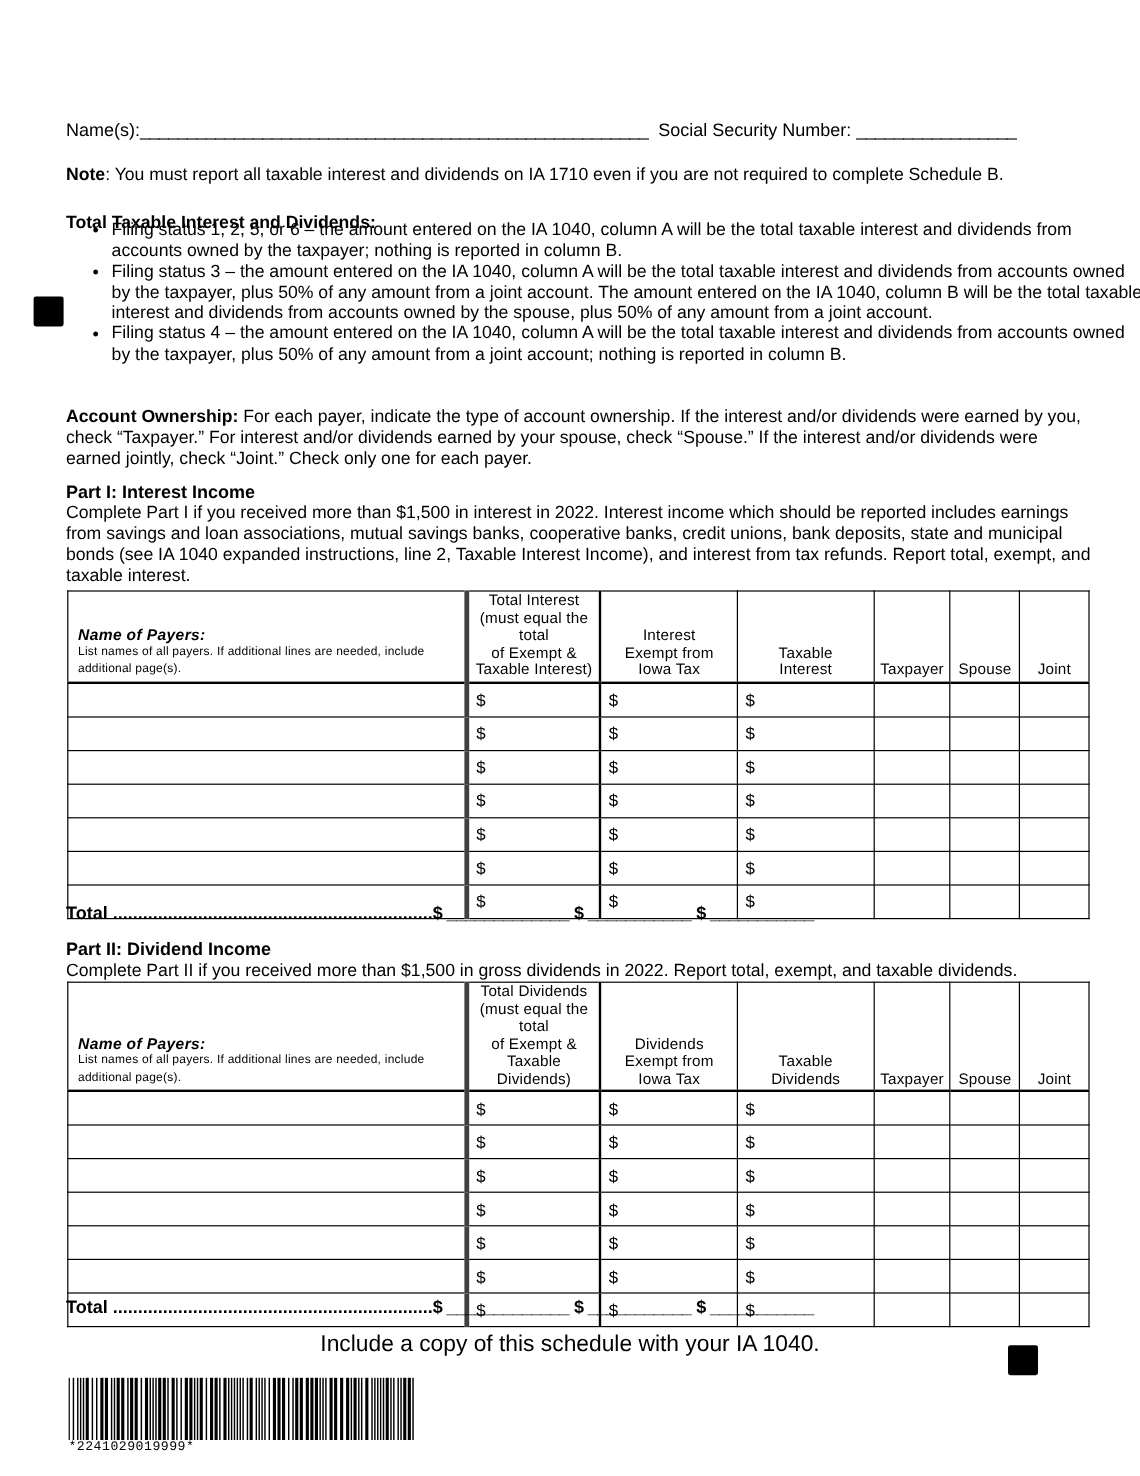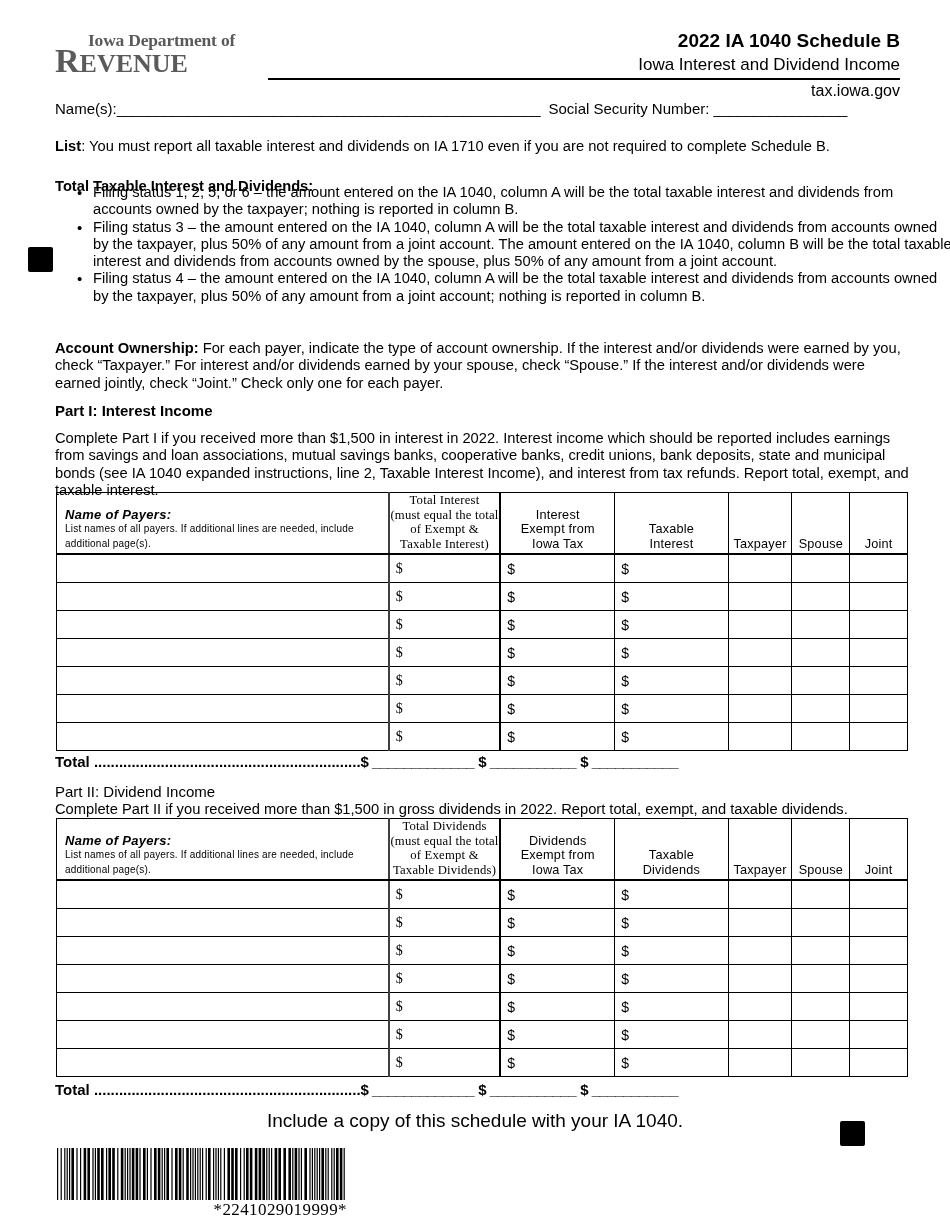--- a/index.html
+++ b/index.html
@@ -136,23 +136,23 @@
     position: absolute;
     left: -16px;
     top: 0;
     font-size: 15px;
   }
   .bullets { left: 55px; top: 184px; width: 860px; }
   .bullets li + li { margin-top: 0px; }
 
   .acct { left: 55px; top: 340px; width: 858px; }
   .p1-head { left: 55px; top: 402px; width: 400px; font-weight: bold; font-size: 15px;}
-  .p1-body { left: 55px; top: 420px; width: 868px; margin-top: 10px; }
-
-  .p2-head { left: 55px; top: 783px; width: 400px; font-weight: normal; font-size: 15px;}
+  .p1-body { left: 55px; top: 420px; width: 868px; }
+
+  .p2-head { left: 55px; top: 783px; width: 400px; font-weight: bold; font-size: 15px;}
   .p2-body { left: 55px; top: 801px; width: 868px; }
 
   
   .tbl {
     position: absolute;
     border-collapse: collapse;
     table-layout: fixed;
     font-size: 13px;
   }
   .tbl td, .tbl th {
@@ -178,21 +178,21 @@
   .payer-t { font-weight: bold; font-size: 13px; letter-spacing: 0.3px; font-style: italic; }
   .payer-s { font-size: 10px; line-height: 14.5px; }
   .tbl tbody td {
     height: 27px;
   }
   .tbl tbody td.money {
     padding-left: 6px;
     font-size: 14px;
     vertical-align: middle;
   }
-  .tbl .c-total { border-left: 2px solid #404040; font-family: Liberation Serif, serif; }
+  .tbl .c-total { border-left: 4px solid #404040; }
   .tbl .c-exempt { border-left: 2px solid #000; }
 
   #table-part1 { left: 56px; top: 492px; width: 852px; }
   #table-part2 { left: 56px; top: 818px; width: 852px; }
 
   
   .totalrow {
     position: absolute;
     font-size: 15px;
     white-space: nowrap;
@@ -229,55 +229,45 @@
     left: 57px; top: 1148px;
     width: 290px;
   }
   .barcode {
     width: 290px;
     height: 52px;
     display: block;
   }
   .barcode-text {
     width: 290px;
-    text-align: right;
-    font-size: 17px;
+    text-align: left;
+    font-size: 11px;
     letter-spacing: 0.4px;
     margin-top: 0px;
-    font-family: Liberation Serif, serif;
+    font-family: Liberation Mono, monospace;
   }
   .formnum {
     position: absolute;
     right: 45px; top: 1192px;
     font-size: 12.5px;
     white-space: nowrap;
     margin-top: 48px;
   }
 </style>
 </head>
 <body>
 
 <div class="page">
 
-  <div class="header">
-    <div class="logo">
-      <div class="logo-top">Iowa Department of</div>
-      <div class="logo-main"><span class="cap">R</span><span class="small">EVENUE</span></div>
-    </div>
-    <div class="hdr-title">2022 IA 1040 Schedule B</div>
-    <div class="hdr-sub">Iowa Interest and Dividend Income</div>
-    <div class="hdr-rule"></div>
-    <div class="hdr-url">tax.iowa.gov</div>
-  </div>
 
   <div class="nameline">
     <span>Name(s):</span><span class="u">______________________________________________________</span>&nbsp;&nbsp;<span>Social Security Number:</span> <span class="u">_________________</span>
   </div>
 
-  <div class="tx note"><span class="b">List</span><span>: You must report all taxable interest and dividends on IA 1710 even if you are not required to complete Schedule B.</span></div>
+  <div class="tx note"><span class="b">Note</span><span>: You must report all taxable interest and dividends on IA 1710 even if you are not required to complete Schedule B.</span></div>
 
   <div class="tx tot-head">Total Taxable Interest and Dividends:</div>
   <ul class="bl bullets">
     <li>Filing status 1, 2, 5, or 6 – the amount entered on the IA 1040, column A will be the total taxable interest and dividends from accounts owned by the taxpayer; nothing is reported in column B.</li>
     <li>Filing status 3 – the amount entered on the IA 1040, column A will be the total taxable interest and dividends from accounts owned by the taxpayer, plus 50% of any amount from a joint account. The amount entered on the IA 1040, column B will be the total taxable interest and dividends from accounts owned by the spouse, plus 50% of any amount from a joint account.</li>
     <li>Filing status 4 – the amount entered on the IA 1040, column A will be the total taxable interest and dividends from accounts owned by the taxpayer, plus 50% of any amount from a joint account; nothing is reported in column B.</li>
   </ul>
 
   <div class="tx p1-head">Part I: Interest Income</div>
 

